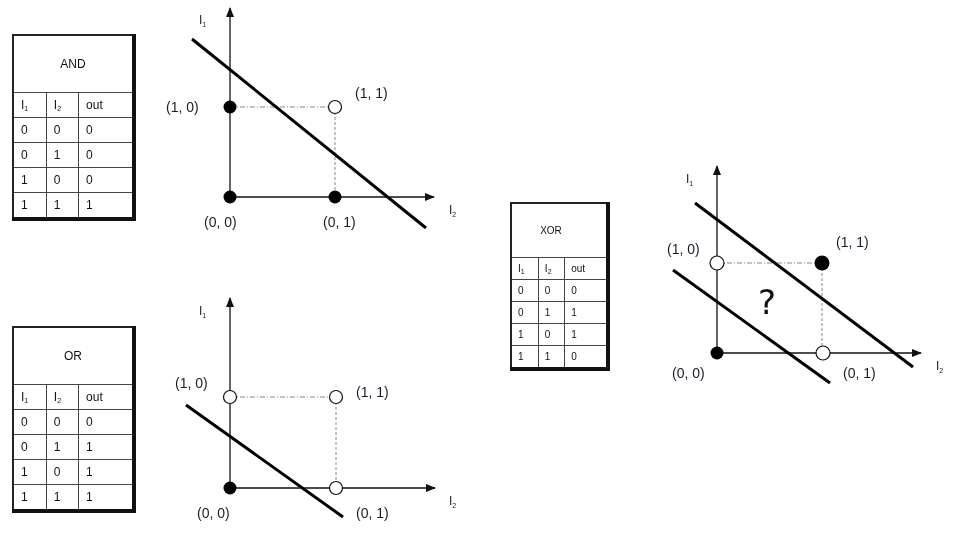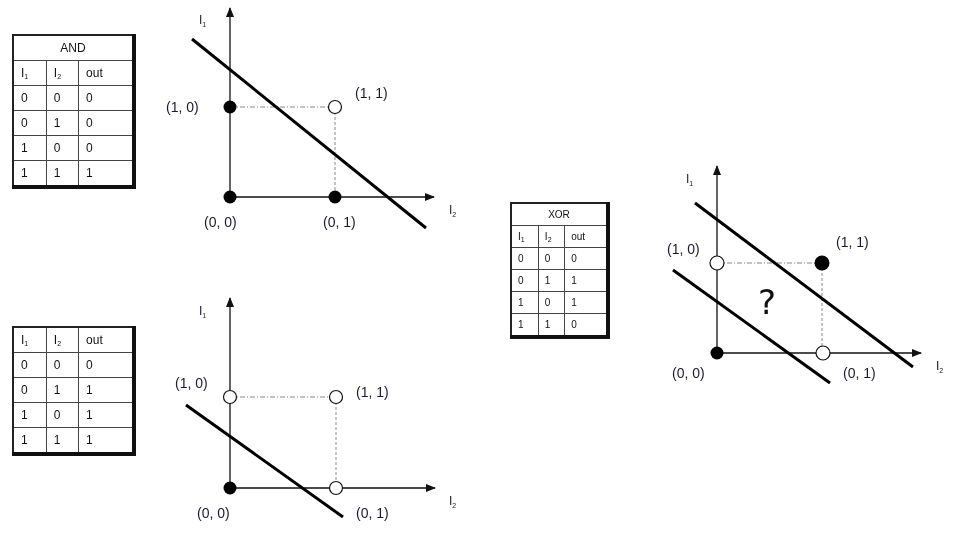--- a/index.html
+++ b/index.html
@@ -3,21 +3,21 @@
 <meta charset="utf-8">
 <style>
   html, body { margin: 0; padding: 0; background: #ffffff; }
   body { width: 957px; height: 535px; position: relative; overflow: hidden;
          font-family: "Liberation Sans", sans-serif; color: #111; }
   .truth-table { position: absolute; border-collapse: collapse; background: #fff;
                  border-left: 2px solid #222; border-top: 2px solid #222;
                  border-right: 4px solid #111; border-bottom: 4px solid #111; }
   .truth-table td, .truth-table th { border: 1px solid #444; font-weight: normal;
                  text-align: left; padding: 0 0 0 7px; font-size: 12px; color: #111; }
-  .truth-table th.title { text-align: center; padding: 0; }
+  .truth-table th.title { text-align: center; padding: 16px; }
   .truth-table sub { font-size: 7px; vertical-align: -2px; }
   #and-table { left: 12px; top: 34px; width: 124px; }
   #or-table  { left: 12px; top: 326px; width: 124px; }
   #xor-table { left: 510px; top: 202px; width: 100px; }
   #and-table td, #and-table th, #or-table td, #or-table th { height: 24px; }
   #xor-table td, #xor-table th { height: 21px; font-size: 10px; padding-left: 6px; }
   #xor-table th.title { padding-left: 0; }
   svg.plots { position: absolute; left: 0; top: 0; }
   .lbl { font-family: "Liberation Sans", sans-serif; font-size: 14px; fill: #1a1a2a; }
   .axlbl { font-family: "Liberation Sans", sans-serif; font-size: 12px; fill: #1a1a2a; }
@@ -55,20 +55,23 @@
   <tr>
         <td>1</td>
         <td>1</td>
         <td>1</td>
       </tr>
 </tbody>
   </table>
 
 <table class="truth-table" id="or-table">
   <tbody>
+      <tr>
+        <th class="title" colspan="3">OR</th>
+      </tr>
   <tr>
     <td><span>I</span><sub>1</sub></td>
     <td><span>I</span><sub>2</sub></td>
     <td>out</td>
   </tr>
   <tr>
         <td>0</td>
         <td>0</td>
         <td>0</td>
       </tr>

